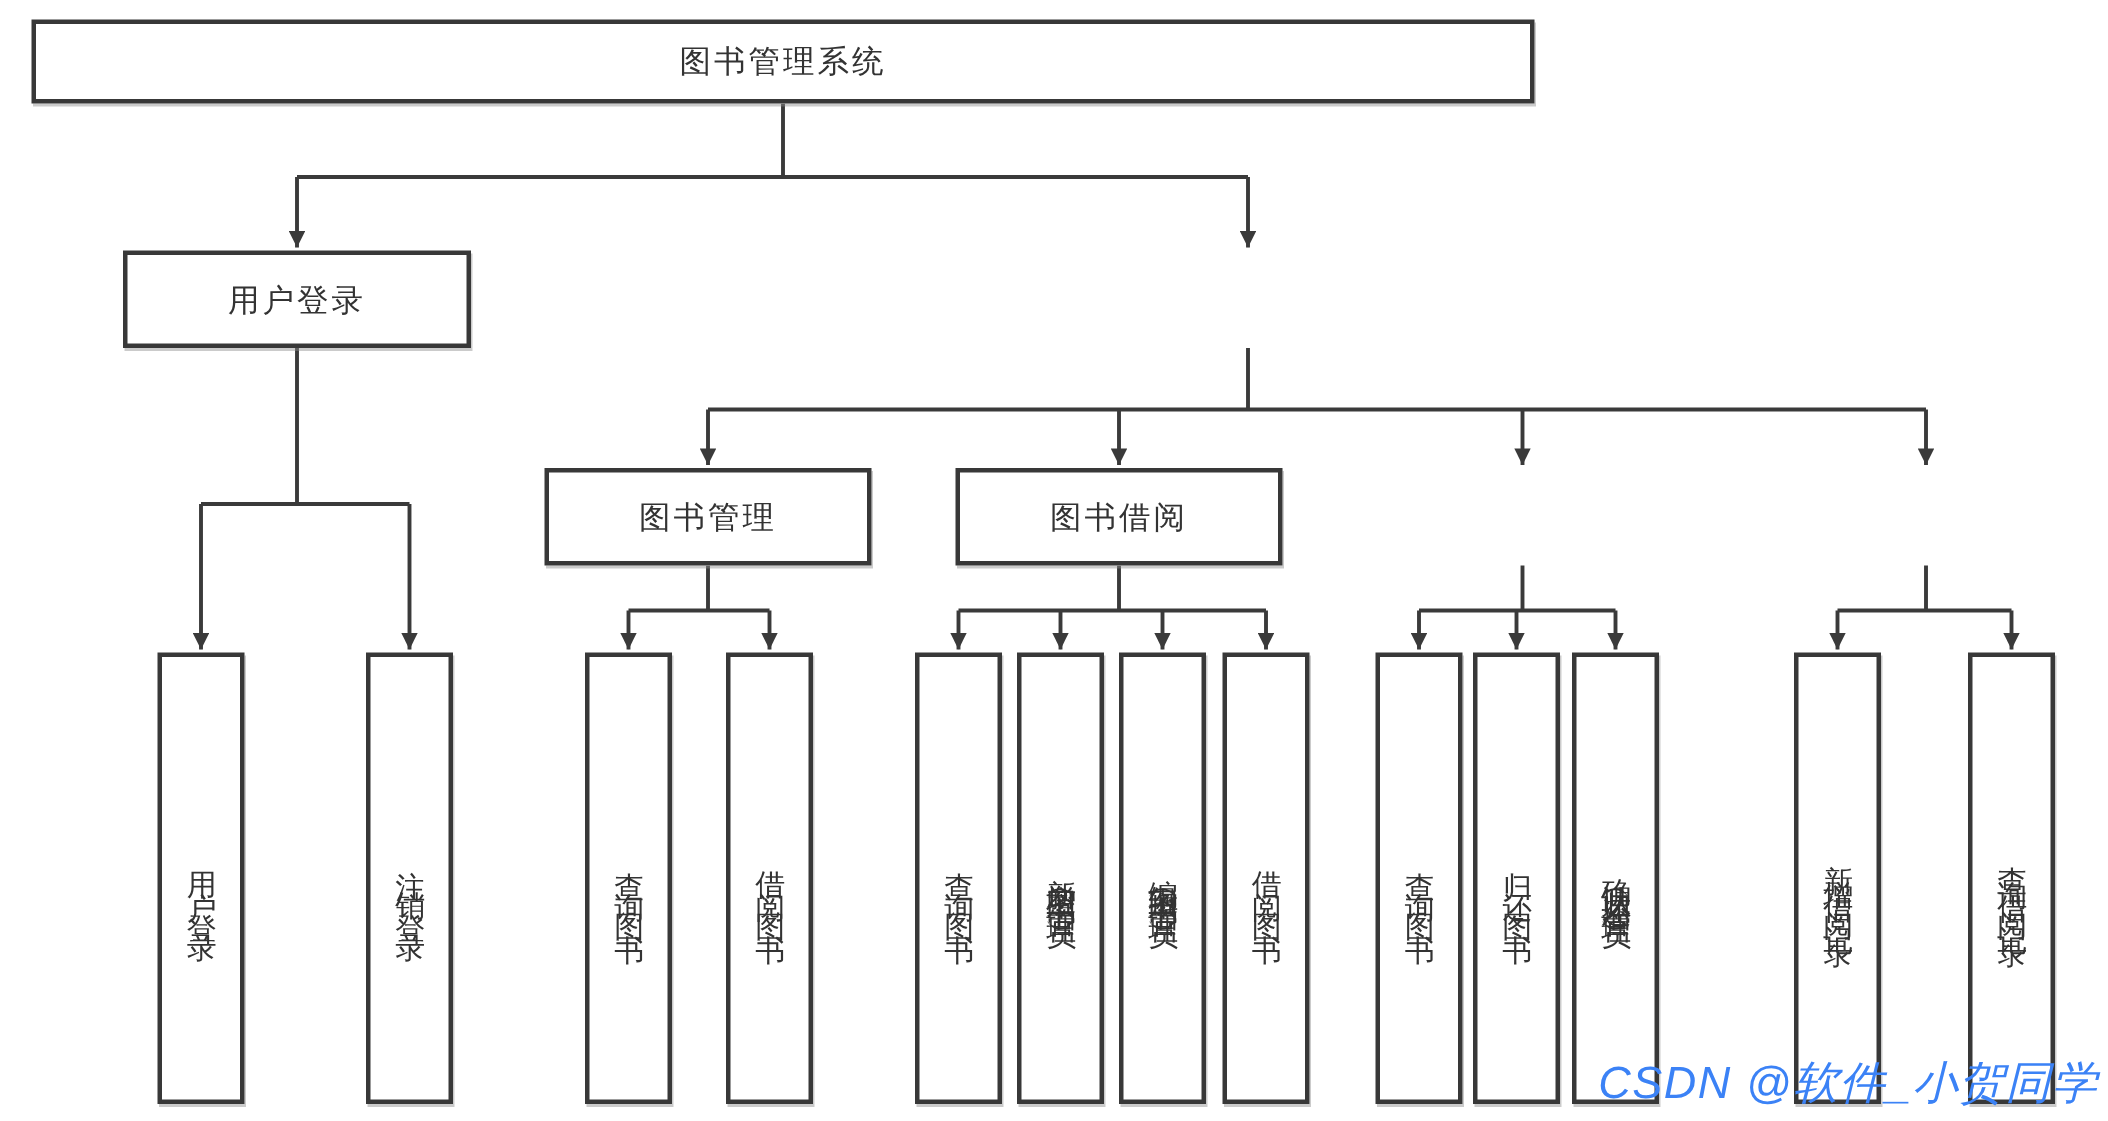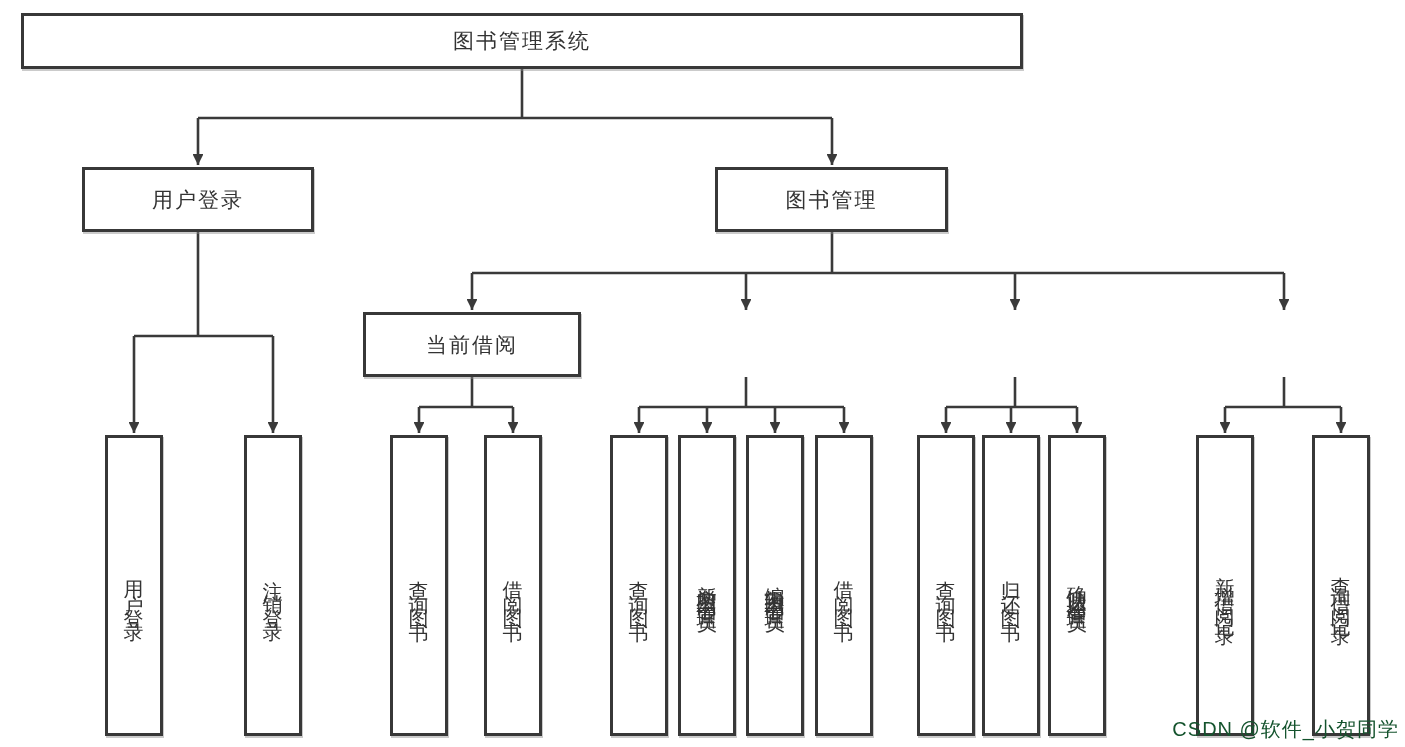--- a/index.html
+++ b/index.html
@@ -80,24 +80,25 @@
   .v-8  { left: 815px;  }
   .v-9  { left: 917px;  }
   .v-10 { left: 982px;  }
   .v-11 { left: 1048px; }
   .v-12 { left: 1196px; }
   .v-13 { left: 1312px; }
   #watermark {
     position: absolute;
     right: 6px;
     bottom: 4px;
-    font-size: 20px;
-    color: #14532d;
+    font-size: 30px;
+    color: #3b82f6;
     letter-spacing: 1px;
     white-space: nowrap;
+    font-style: italic;
   }
 </style>
 </head>
 <body>
 
 <div id="canvas">
 
   <svg id="connectors" viewBox="0 0 1405 747" xmlns="http://www.w3.org/2000/svg">
     <defs>
       <marker id="arrow" viewBox="0 0 10 10" refX="10" refY="5" markerWidth="6" markerHeight="4.2" orient="auto-start-reverse">
@@ -148,26 +149,26 @@
     </g>
   </svg>
 
   <div class="node root-box">
     <span class="lbl">图书管理系统</span>
   </div>
 
   <div class="node l2-box l2-a">
     <span class="lbl">用户登录</span>
   </div>
-  <div class="node l2-box l2-b">
+
+  <div class="node l3-box l3-1">
     <span class="lbl">图书管理</span>
   </div>
-
-  <div class="node l3-box l3-1">
-    <span class="lbl">当前借阅</span>
+  <div class="node l3-box l3-2">
+    <span class="lbl">图书借阅</span>
   </div>
 
   <div class="vbox v-1 ls-wide">
     <span class="vlbl">用户登录</span>
   </div>
   <div class="vbox v-2 ls-wide">
     <span class="vlbl">注销登录</span>
   </div>
 
   <div class="vbox v-3 ls-wide">

